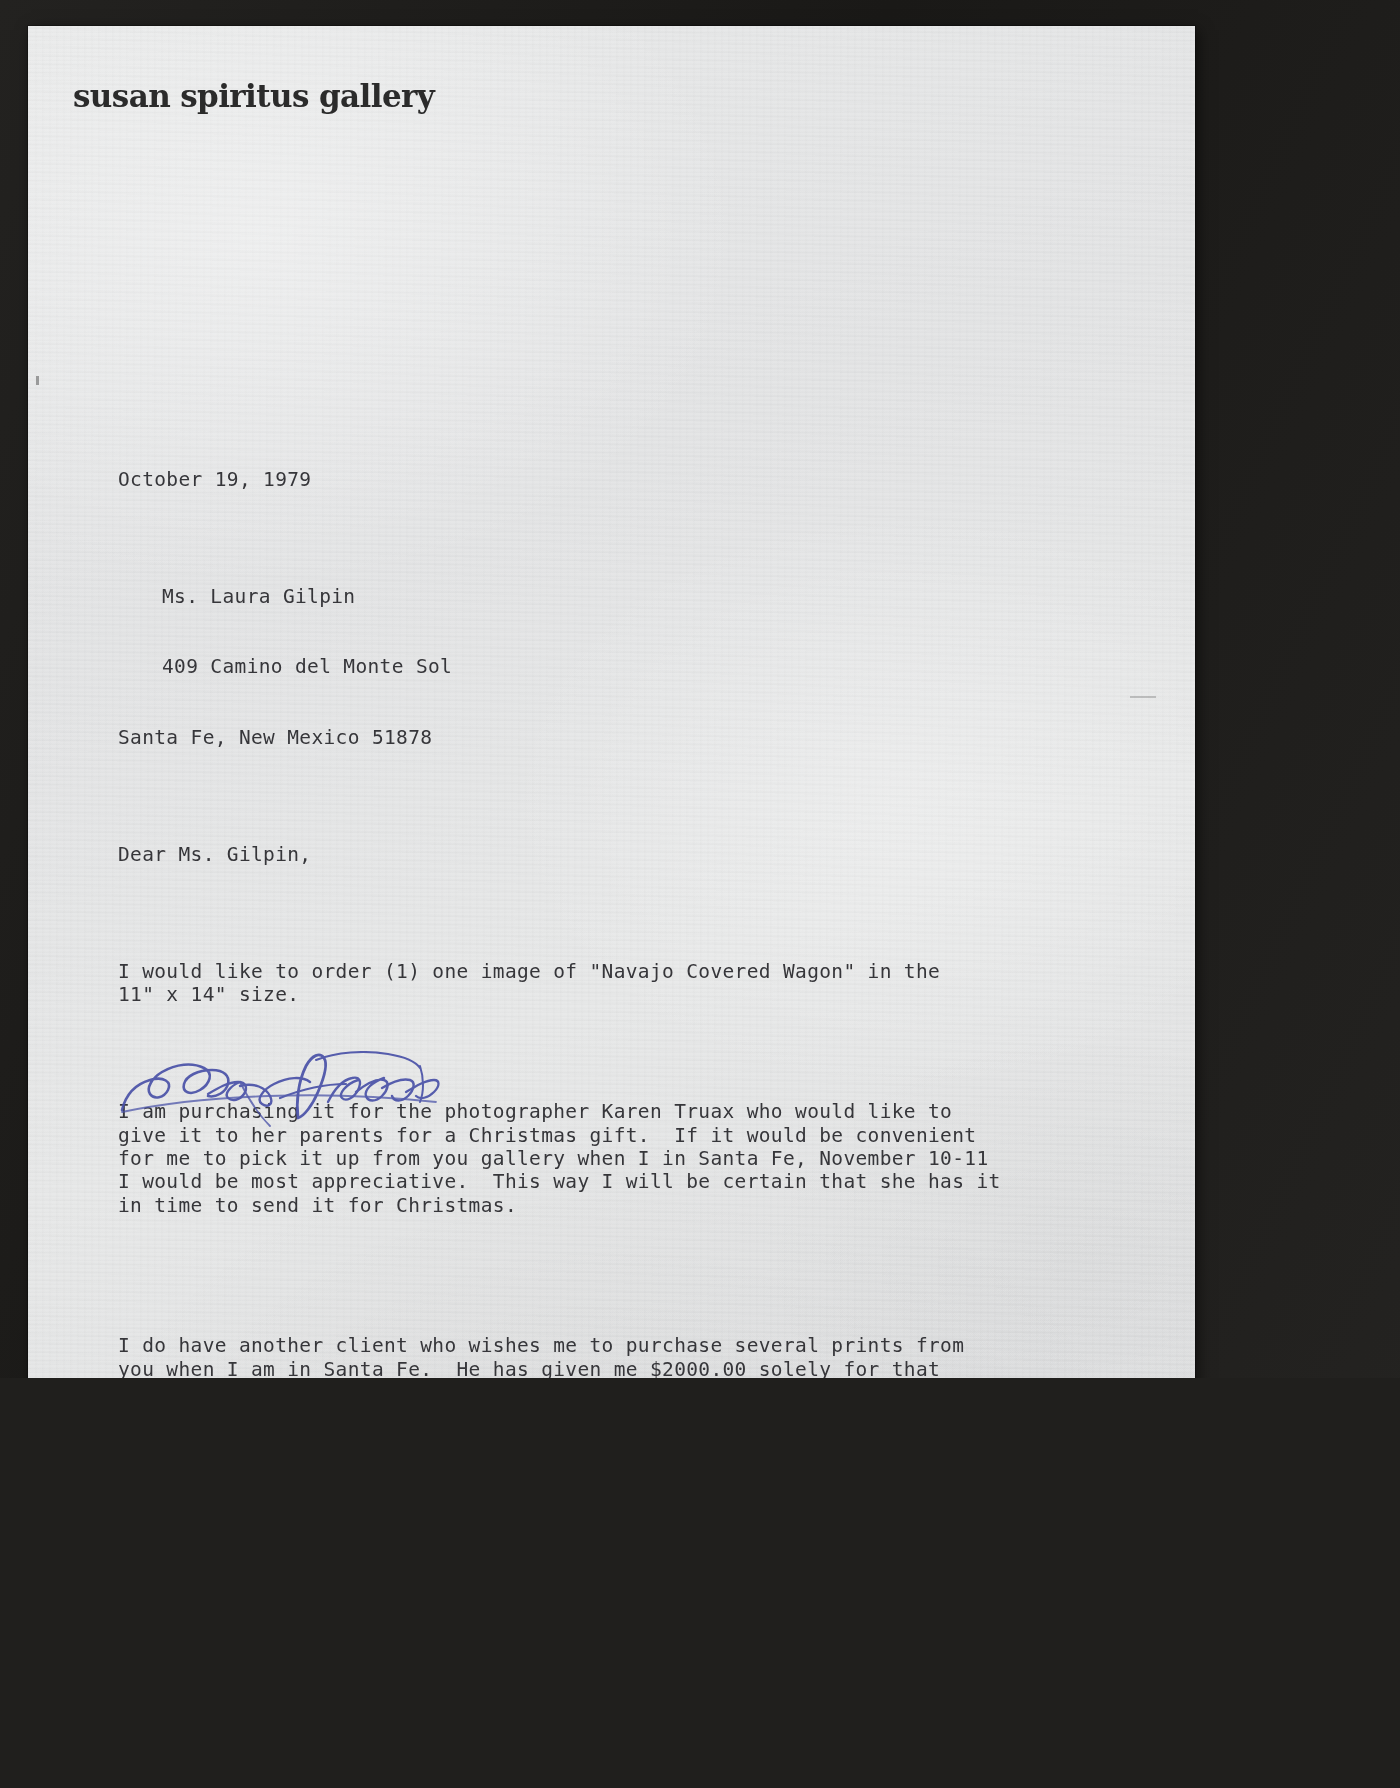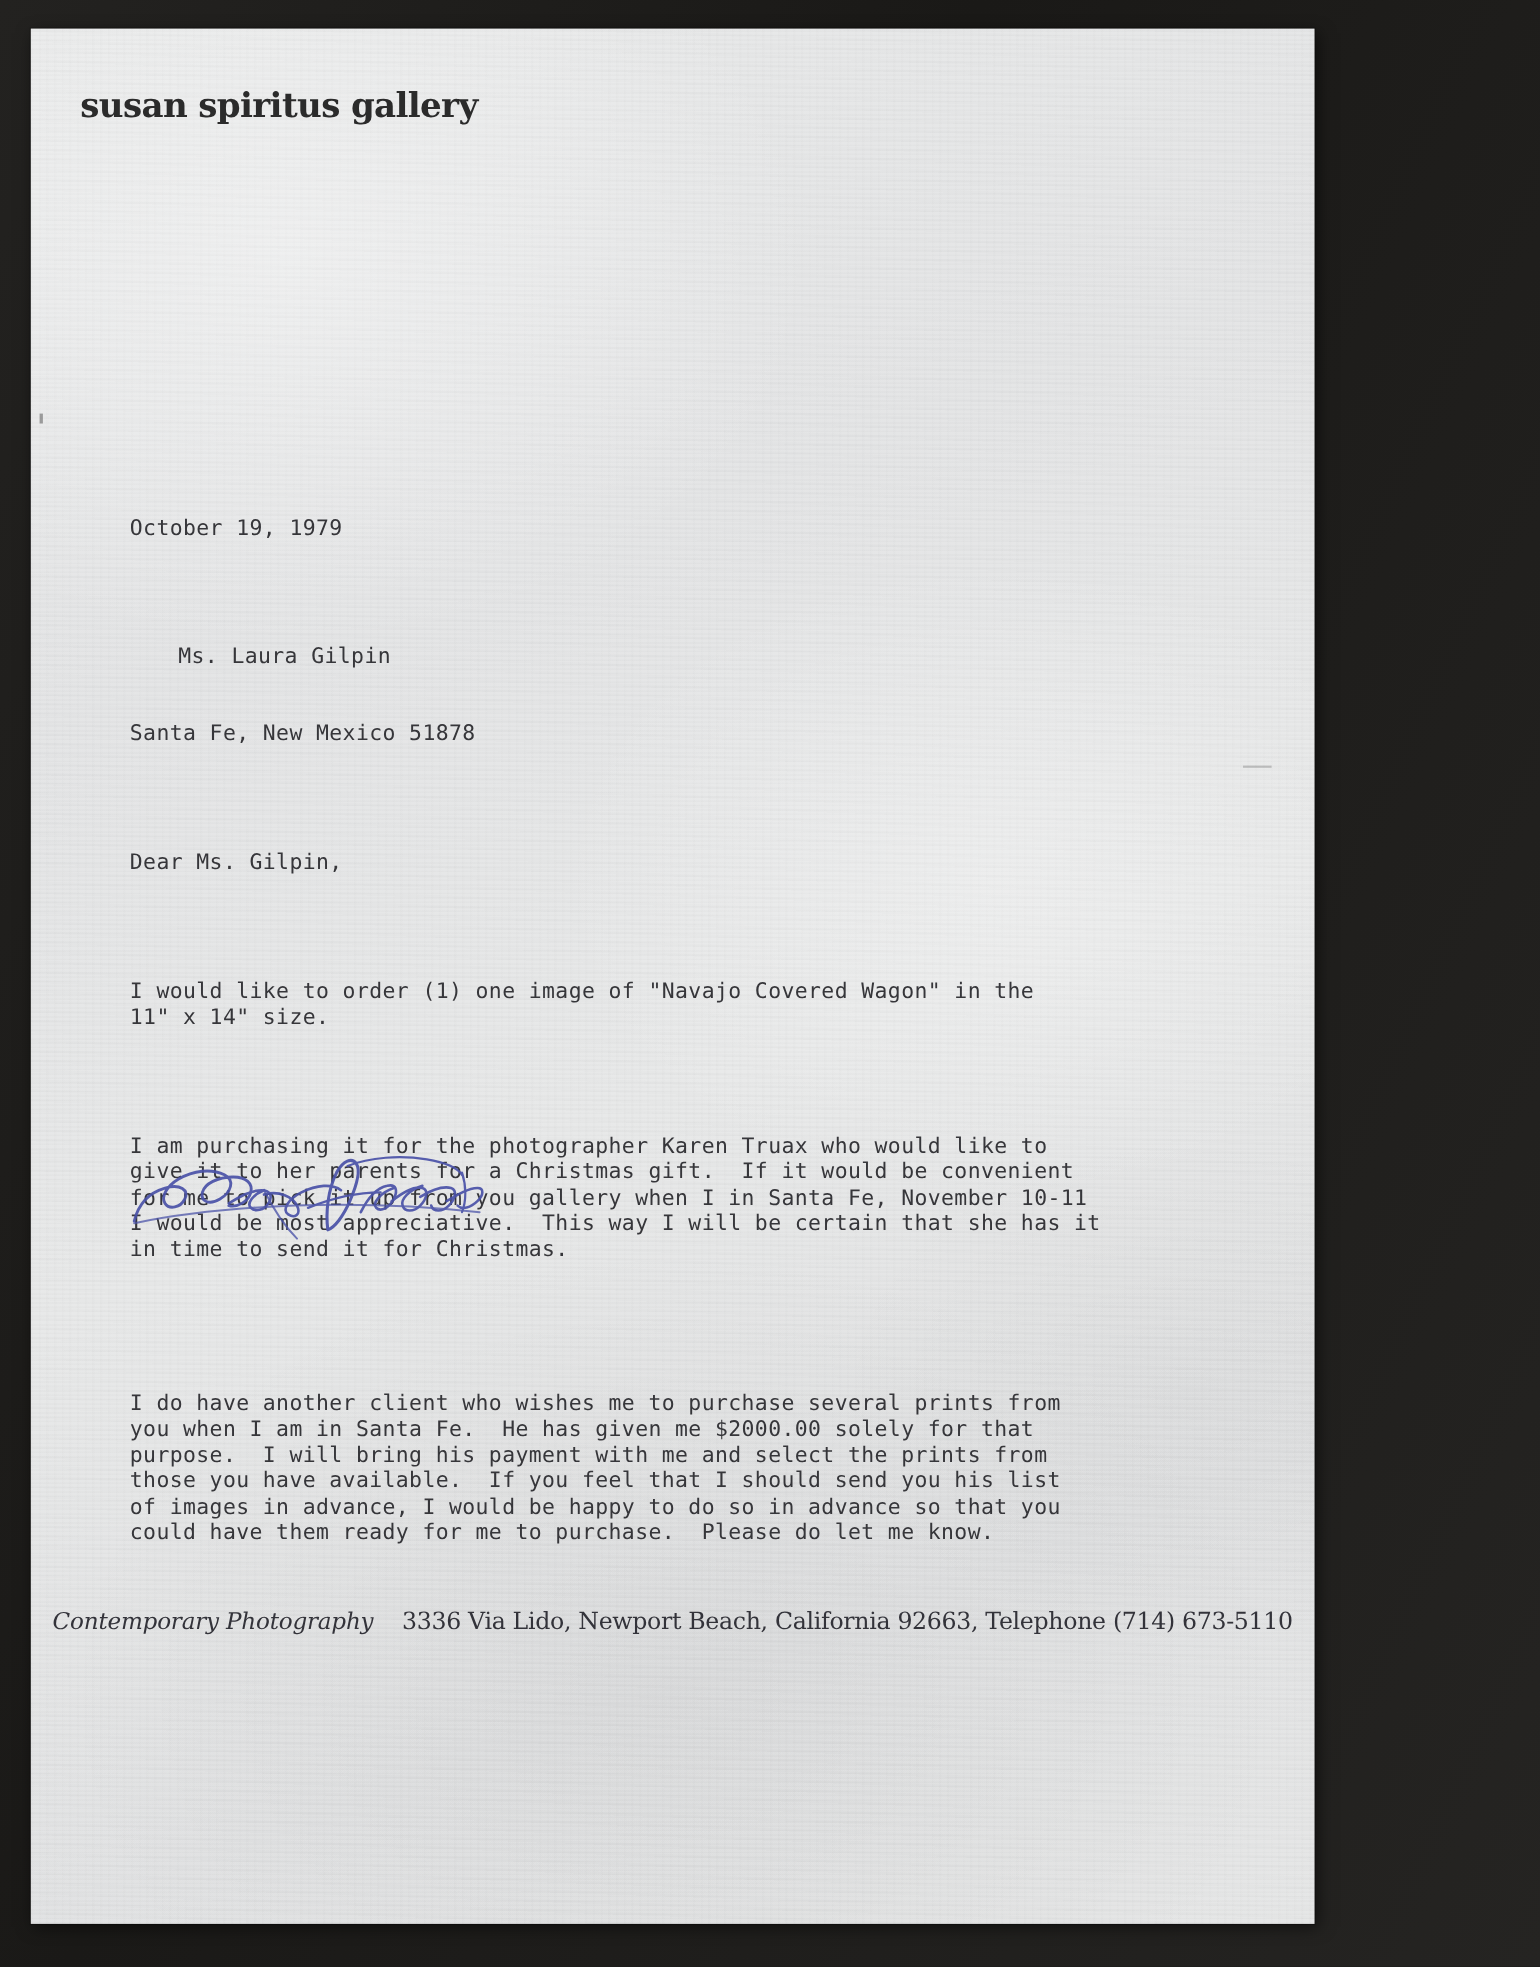--- a/index.html
+++ b/index.html
@@ -4,21 +4,21 @@
 <style>
   * { box-sizing: border-box; }
   html, body {
     margin: 0; padding: 0;
     width: 1400px; height: 1788px;
     background: #201f1d;
     font-family: "Liberation Sans", sans-serif;
   }
   #scan {
     position: relative;
-    width: 1400px; height: 1788px;
+    width: 1400px; height: 1378px;
     background: #1c1b19;
     overflow: hidden;
   }
   
   #backing {
     position: absolute;
     left: 0; top: 0; width: 1400px; height: 1788px;
     background:
       linear-gradient(115deg, #232220 0%, #1a1917 40%, #252422 100%);
   }
@@ -132,20 +132,21 @@
     <div class="artifact" style="left:8px; top:350px; width:3px; height:9px;"></div>
     <div class="artifact" style="left:1102px; top:670px; width:26px; height:2px; background:rgba(90,90,90,0.30);"></div>
 
     <div class="layer" id="letterhead">susan spiritus gallery</div>
 
     <div class="layer" id="body-block">
 
       <div class="para">October 19, 1979</div>
 
       <div class="para tight">Ms. Laura Gilpin</div>
+      <div class="para tight">409 Camino del Monte Sol</div>
       <div class="para">Santa Fe, New Mexico 51878</div>
 
       <div class="para">Dear Ms. Gilpin,</div>
 
       <div class="para">I would like to order (1) one image of "Navajo Covered Wagon" in the
 11" x 14" size.</div>
 
       <div class="para">I am purchasing it for the photographer Karen Truax who would like to
 give it to her parents for a Christmas gift.  If it would be convenient
 for me to pick it up from you gallery when I in Santa Fe, November 10-11

